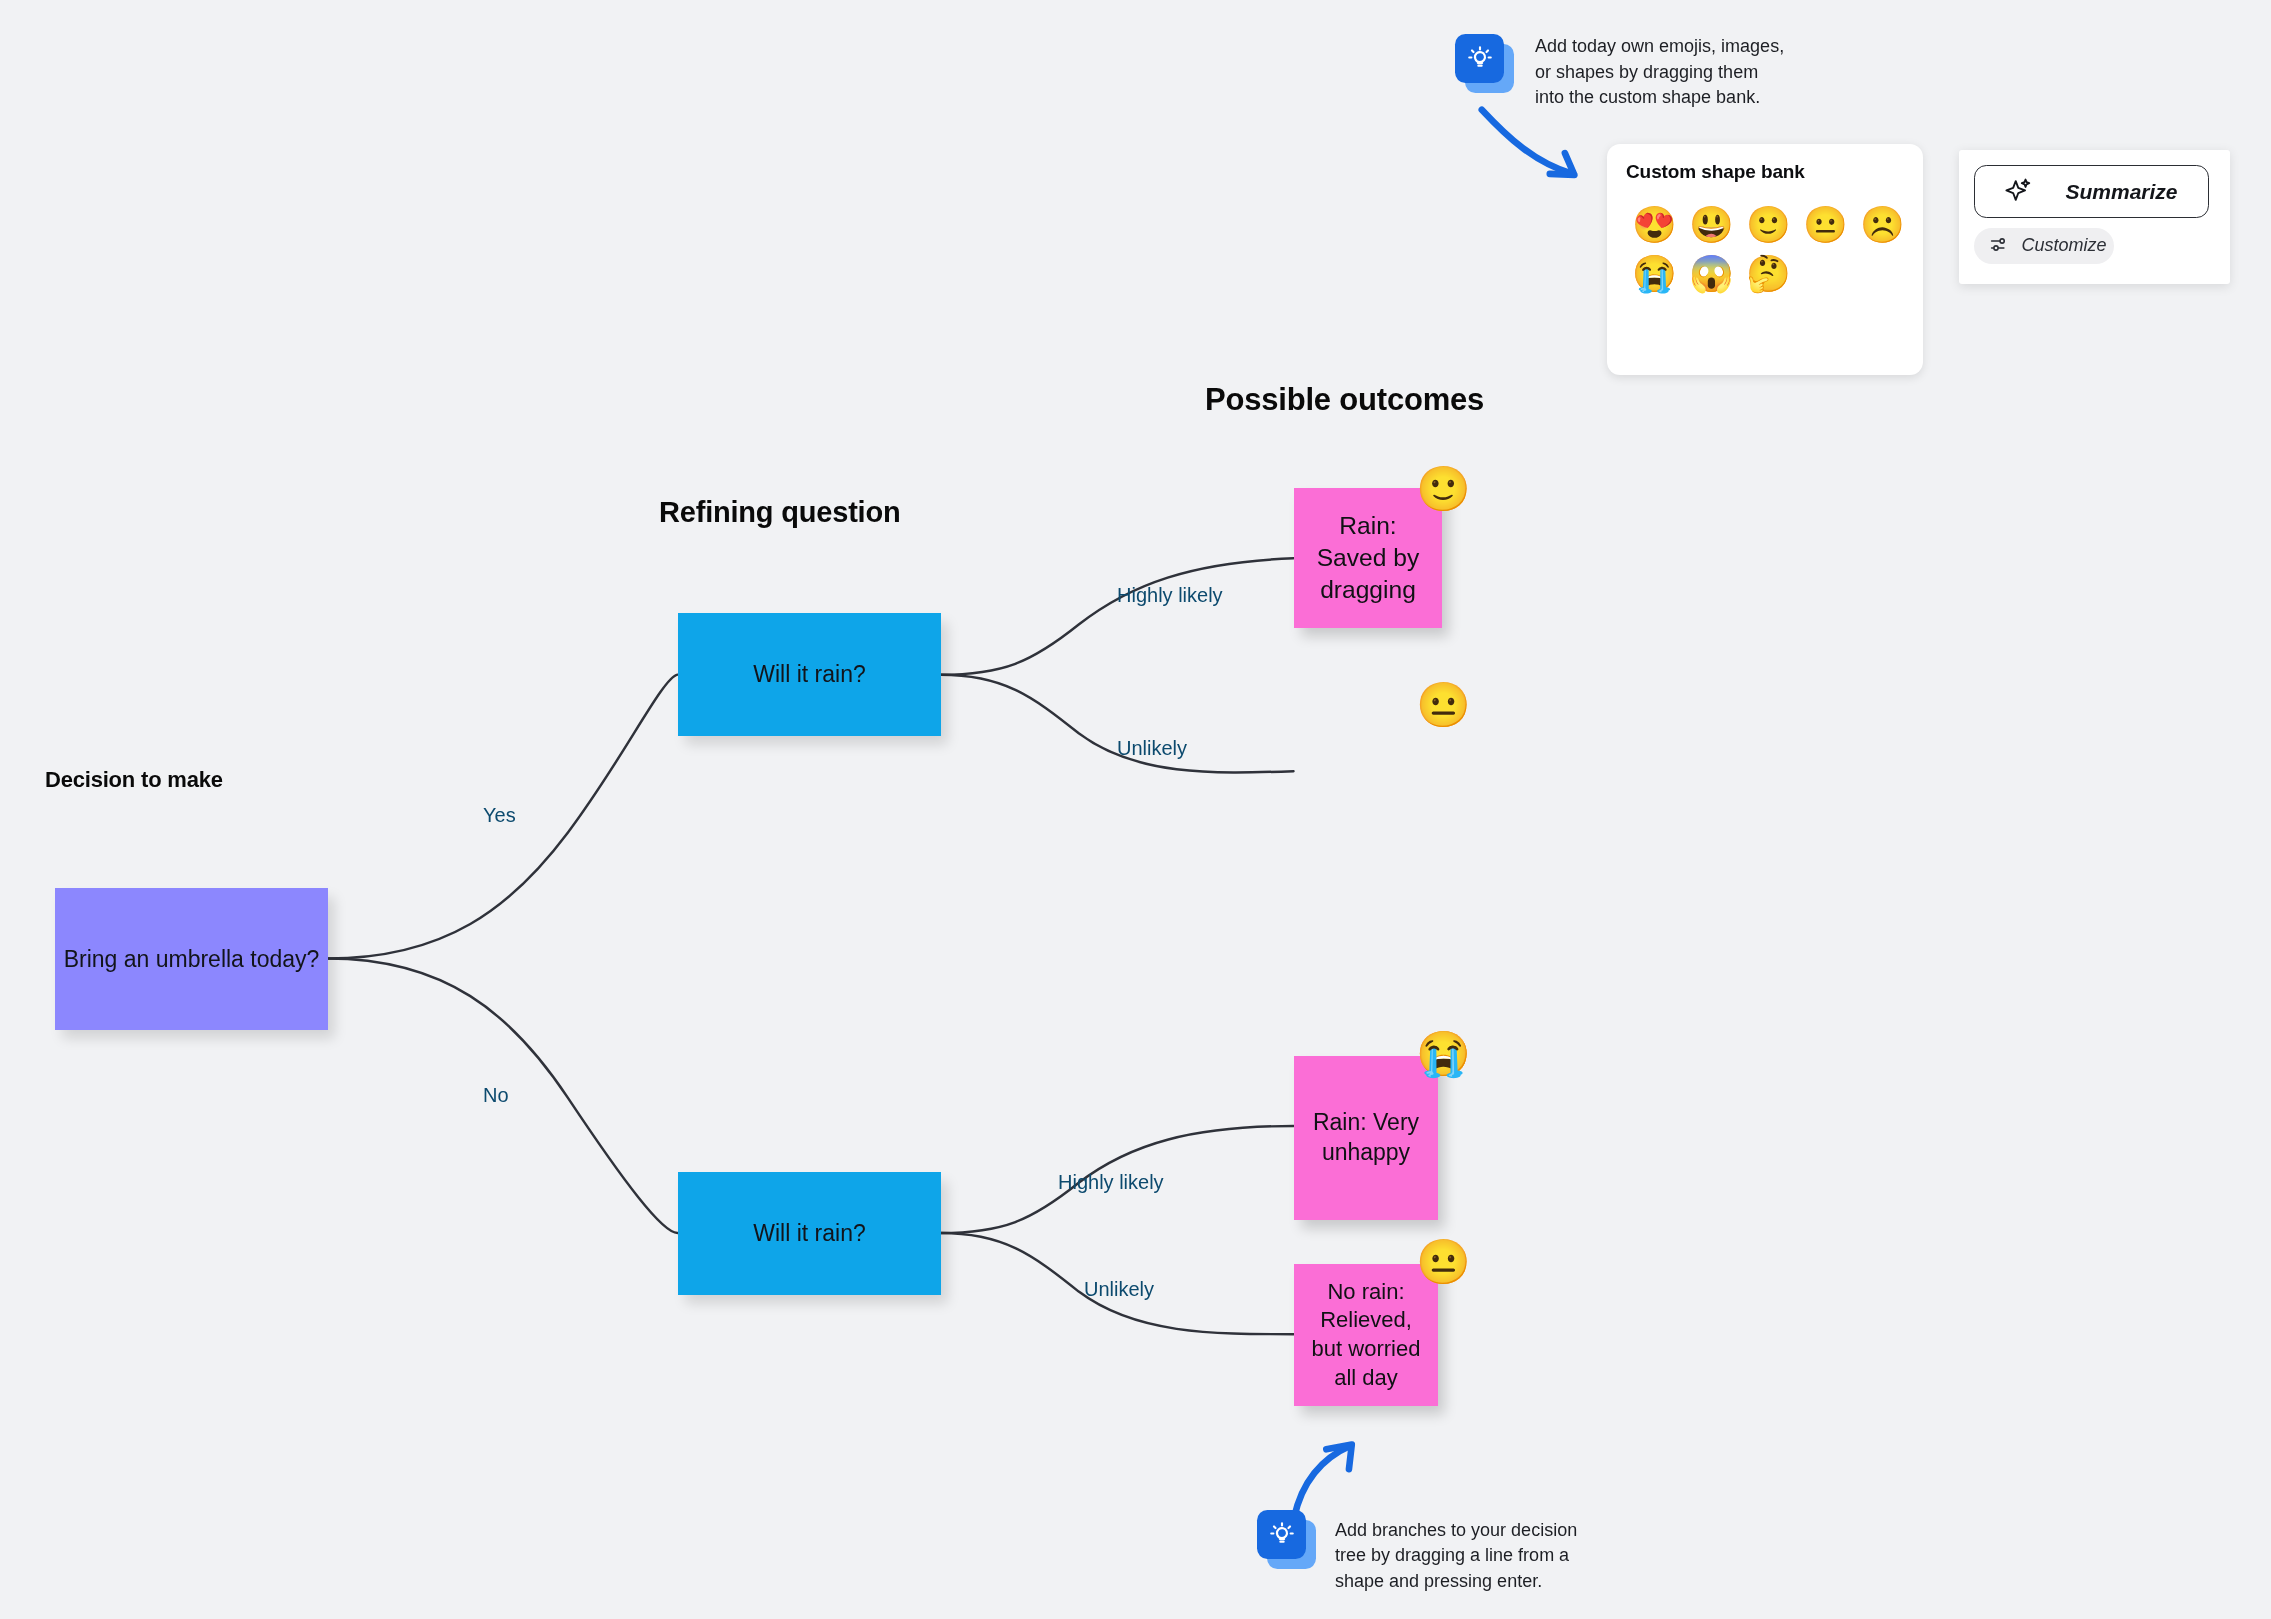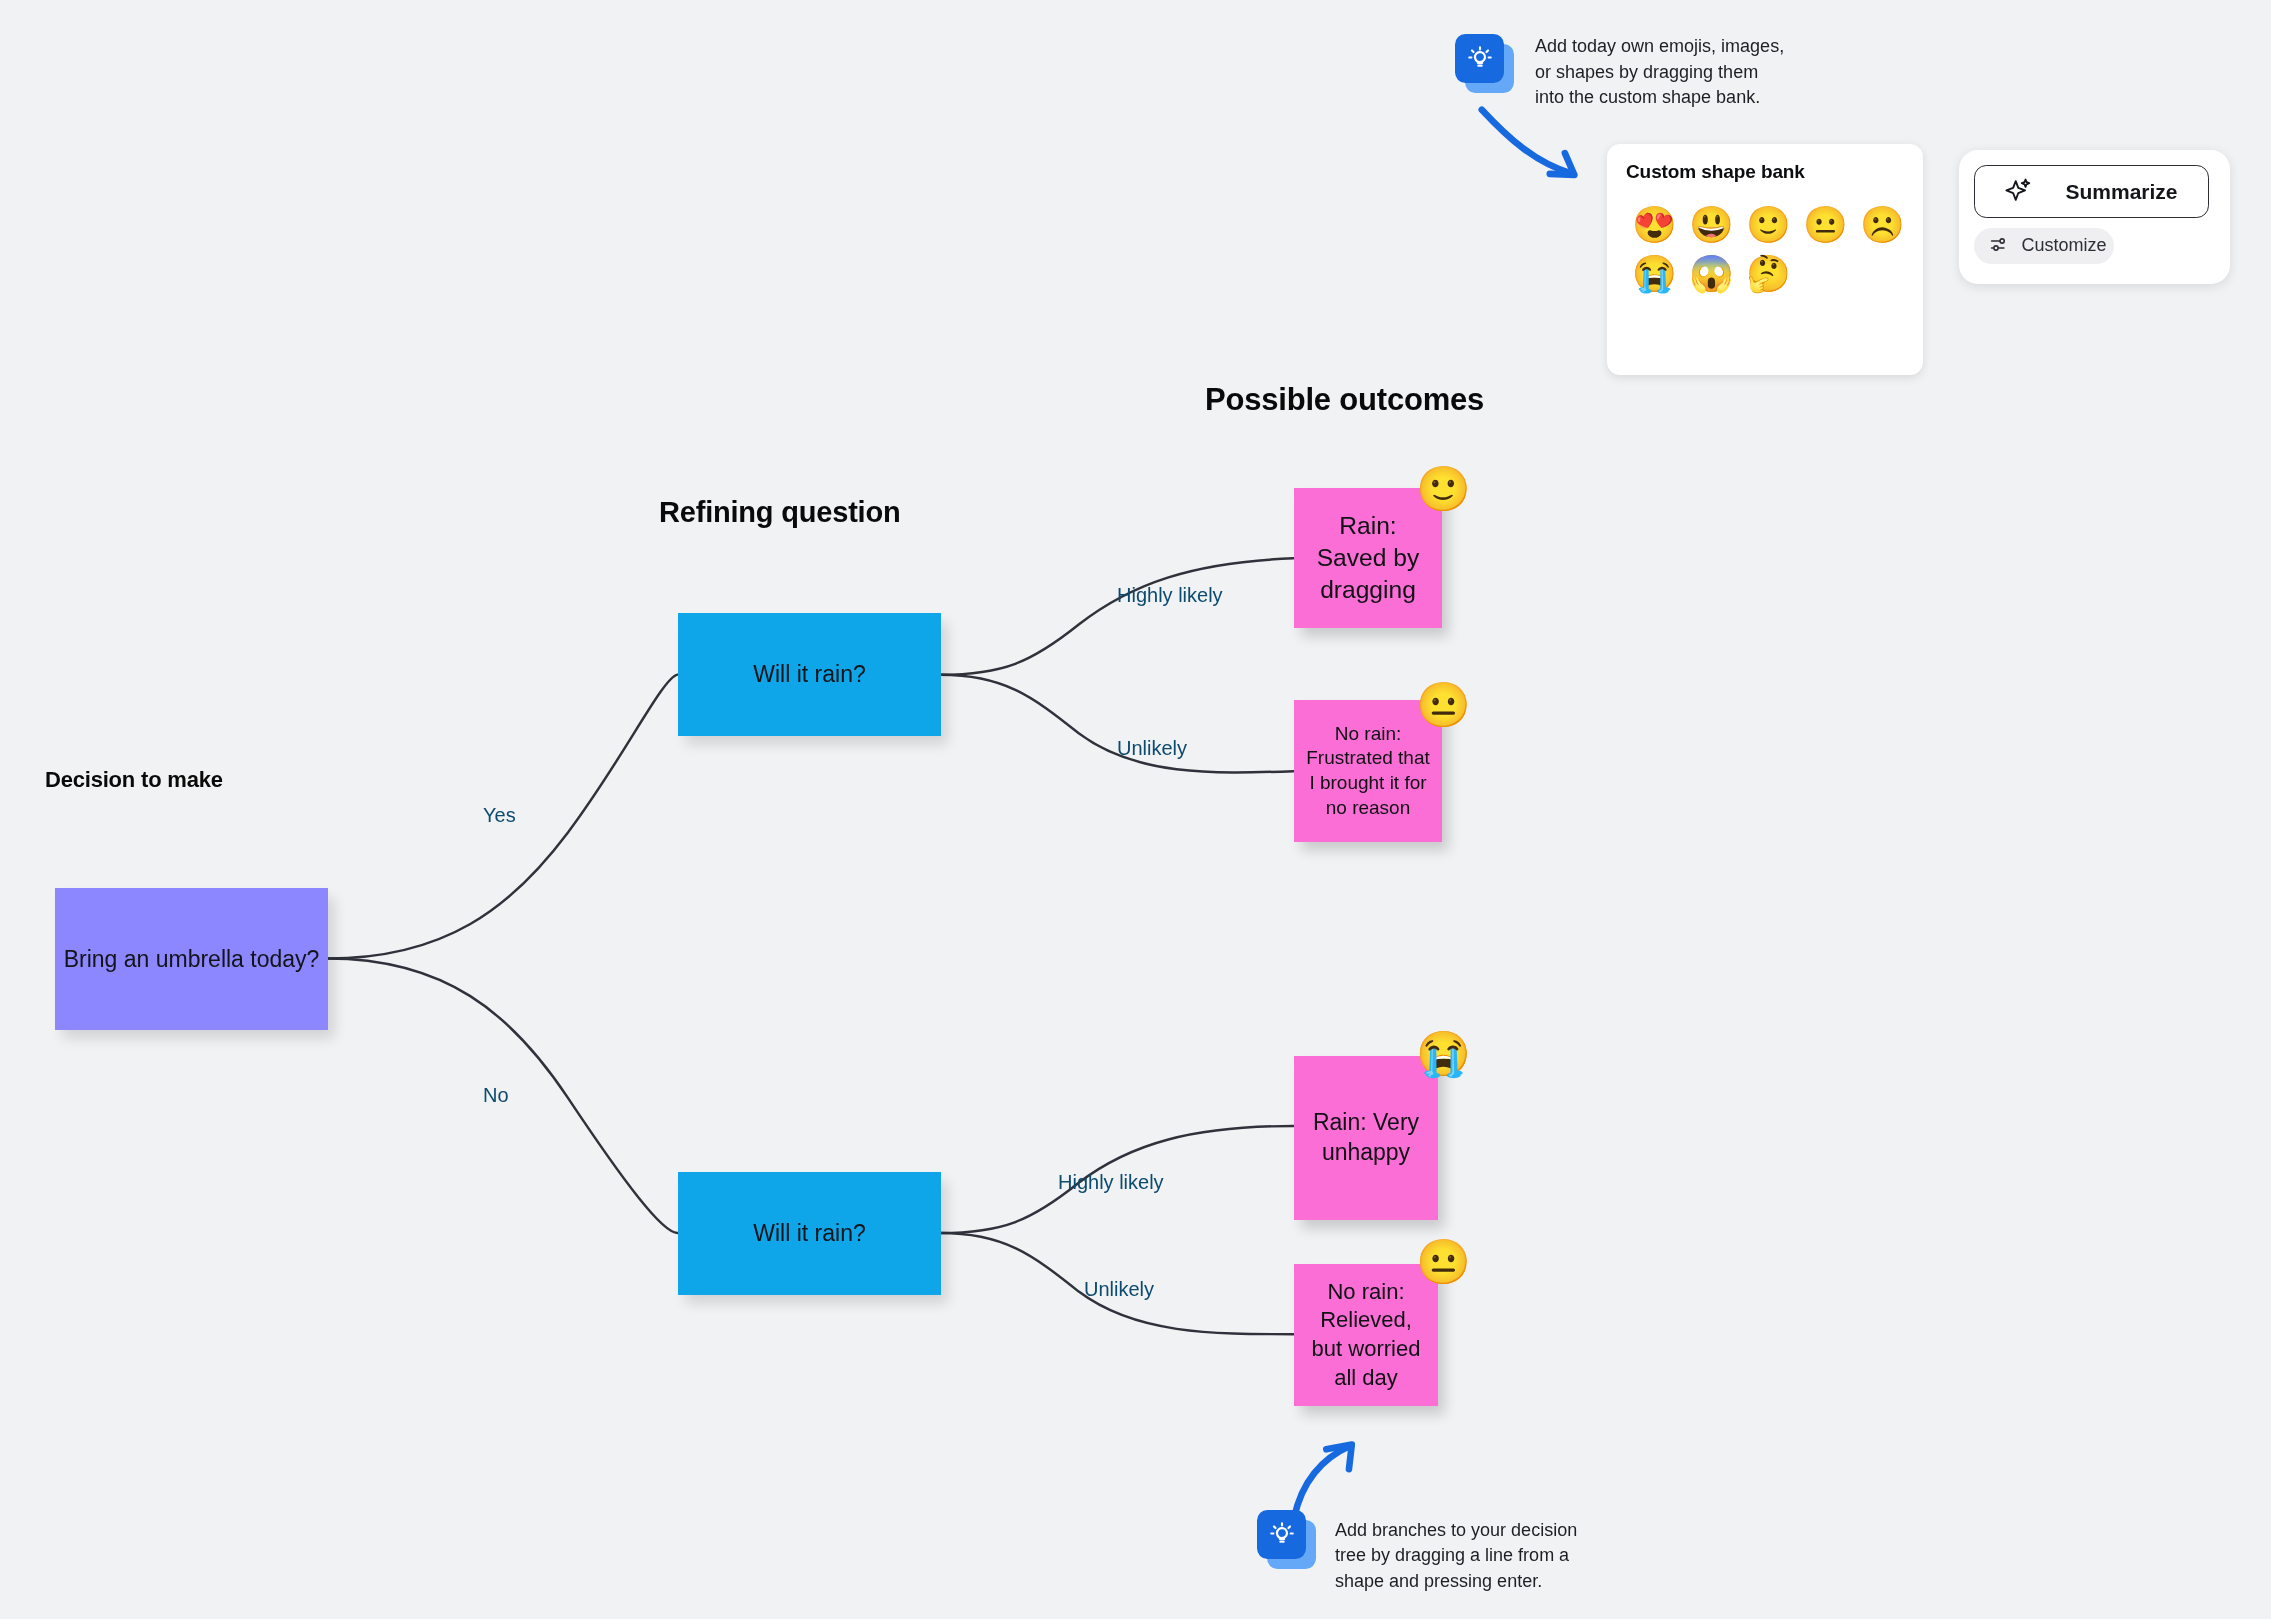--- a/index.html
+++ b/index.html
@@ -139,23 +139,24 @@
     display: flex; align-items: center; justify-content: center;
     cursor: pointer; user-select: none;
   }
 
   
   #ai-panel {
     position: absolute;
     left: 1959px; top: 150px;
     width: 271px; height: 134px;
     background: #ffffff;
-    border-radius: 19px;
+    border-radius: 3px;
     box-shadow: 0 2.8px 10.4px rgba(0,0,0,0.10);
     padding: 15px;
+    font-style: italic;
   }
   #summarize-button {
     width: 235px; height: 53px;
     border: 1.5px solid #2b2e34;
     border-radius: 12.3px;
     background: #fff;
     display: flex; align-items: center; justify-content: center;
     gap: 32px;
     cursor: pointer;
   }
@@ -208,21 +209,20 @@
   <div class="edge-label" id="lbl-yes">Yes</div>
   <div class="edge-label" id="lbl-no">No</div>
   <div class="edge-label" id="lbl-hl-1">Highly likely</div>
   <div class="edge-label" id="lbl-ul-1">Unlikely</div>
   <div class="edge-label" id="lbl-hl-2">Highly likely</div>
   <div class="edge-label" id="lbl-ul-2">Unlikely</div>
 
   <div class="sticky" id="sticky-1">Rain: Saved by dragging</div>
   <div class="sticky-emoji" id="emoji-1">🙂</div>
 
-  <div class="sticky" id="sticky-2">No rain: Frustrated that I brought it for no reason</div>
   <div class="sticky-emoji" id="emoji-2">😐</div>
 
   <div class="sticky" id="sticky-3">Rain: Very unhappy</div>
   <div class="sticky-emoji" id="emoji-3">😭</div>
 
   <div class="sticky" id="sticky-4">No rain: Relieved, but worried all day</div>
   <div class="sticky-emoji" id="emoji-4">😐</div>
 
   <svg class="tip-arrow" id="arrow-top" viewBox="0 0 130 90" xmlns="http://www.w3.org/2000/svg">
     <path d="M6,6 C34,36 62,62 102,74" fill="none" stroke="#1769E0" stroke-width="7" stroke-linecap="round"></path>

